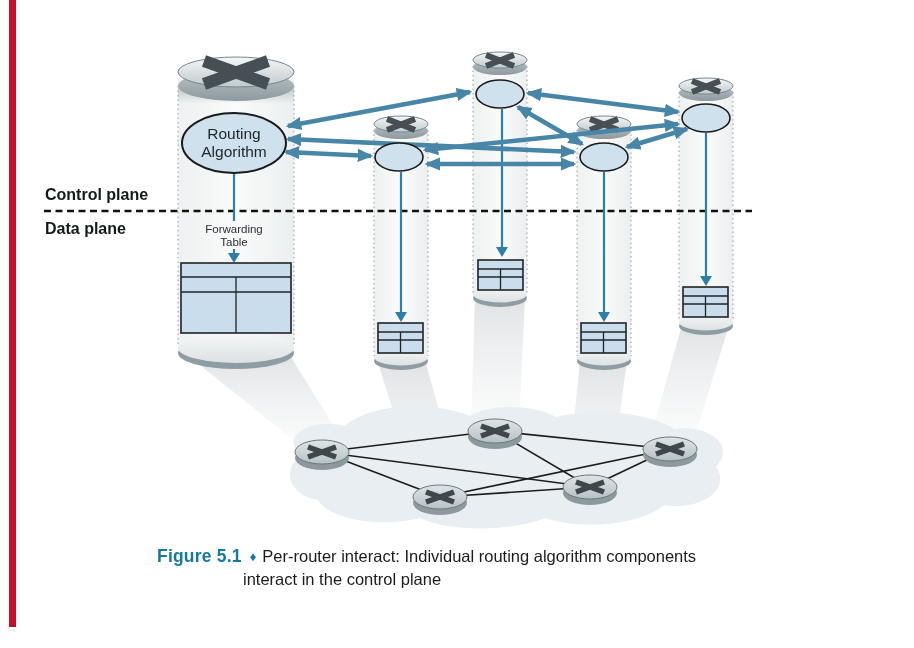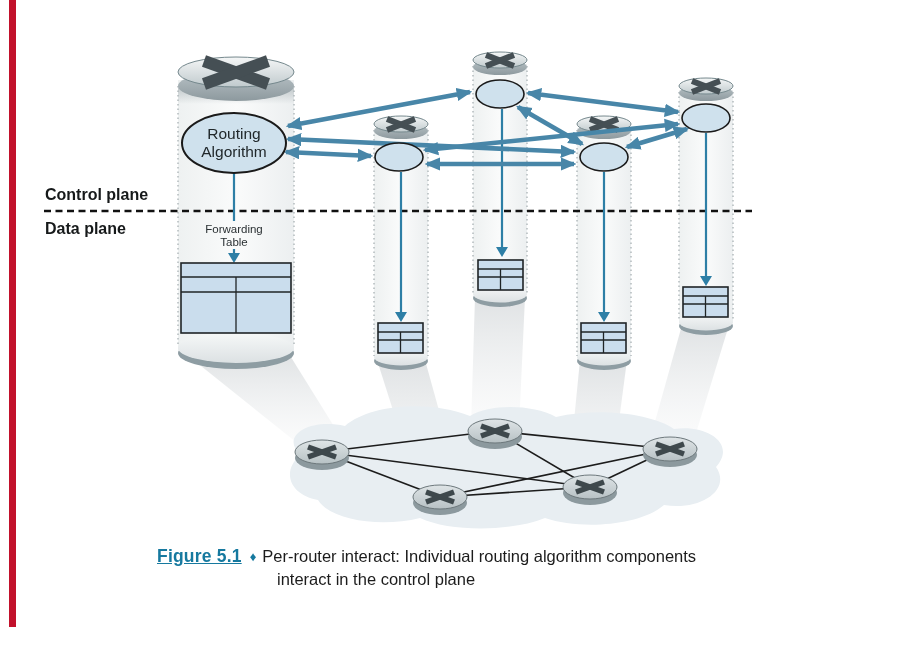--- a/index.html
+++ b/index.html
@@ -15,23 +15,23 @@
   .page{
     position:relative;width:914px;height:648px;background:#ffffff;overflow:hidden;
     font-family:"Liberation Sans", sans-serif;color:var(--ink);
   }
   .edge-bar{position:absolute;left:9px;top:0;width:7px;height:627px;background:var(--edge-bar);}
   .diagram{position:absolute;left:0;top:0;}
   .caption{
     position:absolute;left:157px;top:545px;width:690px;
     font-size:16.5px;line-height:23px;color:var(--ink);
   }
-  .caption .figlabel{font-weight:bold;color:var(--figure-label);font-size:17.5px;letter-spacing:.2px;text-decoration:underline;}
+  .caption .figlabel{font-weight:bold;color:var(--figure-label);font-size:17.5px;letter-spacing:.2px;}
   .caption .diamond{color:var(--figure-label);font-size:13px;padding:0 6px 0 8px;vertical-align:1px;}
-  .caption .line2{margin-left:120px;}
+  .caption .line2{margin-left:86px;}
   text{font-family:"Liberation Sans", sans-serif;}
   .plane-label{font-weight:bold;font-size:16px;fill:#16191a;}
   .ft-label{font-size:11.5px;fill:#2a3033;}
   .ra-text{font-size:15.5px;fill:#21282b;}
   .mesh-link{stroke:#1c1c1c;stroke-width:1.6;}
   .ctl-arrow{stroke:var(--arrow-blue);stroke-width:4.6;fill:none;}
   .teal-line{stroke:var(--connector-teal);stroke-width:2.2;}
   .dotted-edge{stroke:#a9b1b4;stroke-width:1.3;stroke-dasharray:1.5 3;}
   .tbl{fill:var(--table-fill);stroke:#1f2426;stroke-width:1.6;}
   .tbl-line{stroke:#1f2426;stroke-width:1.3;}

